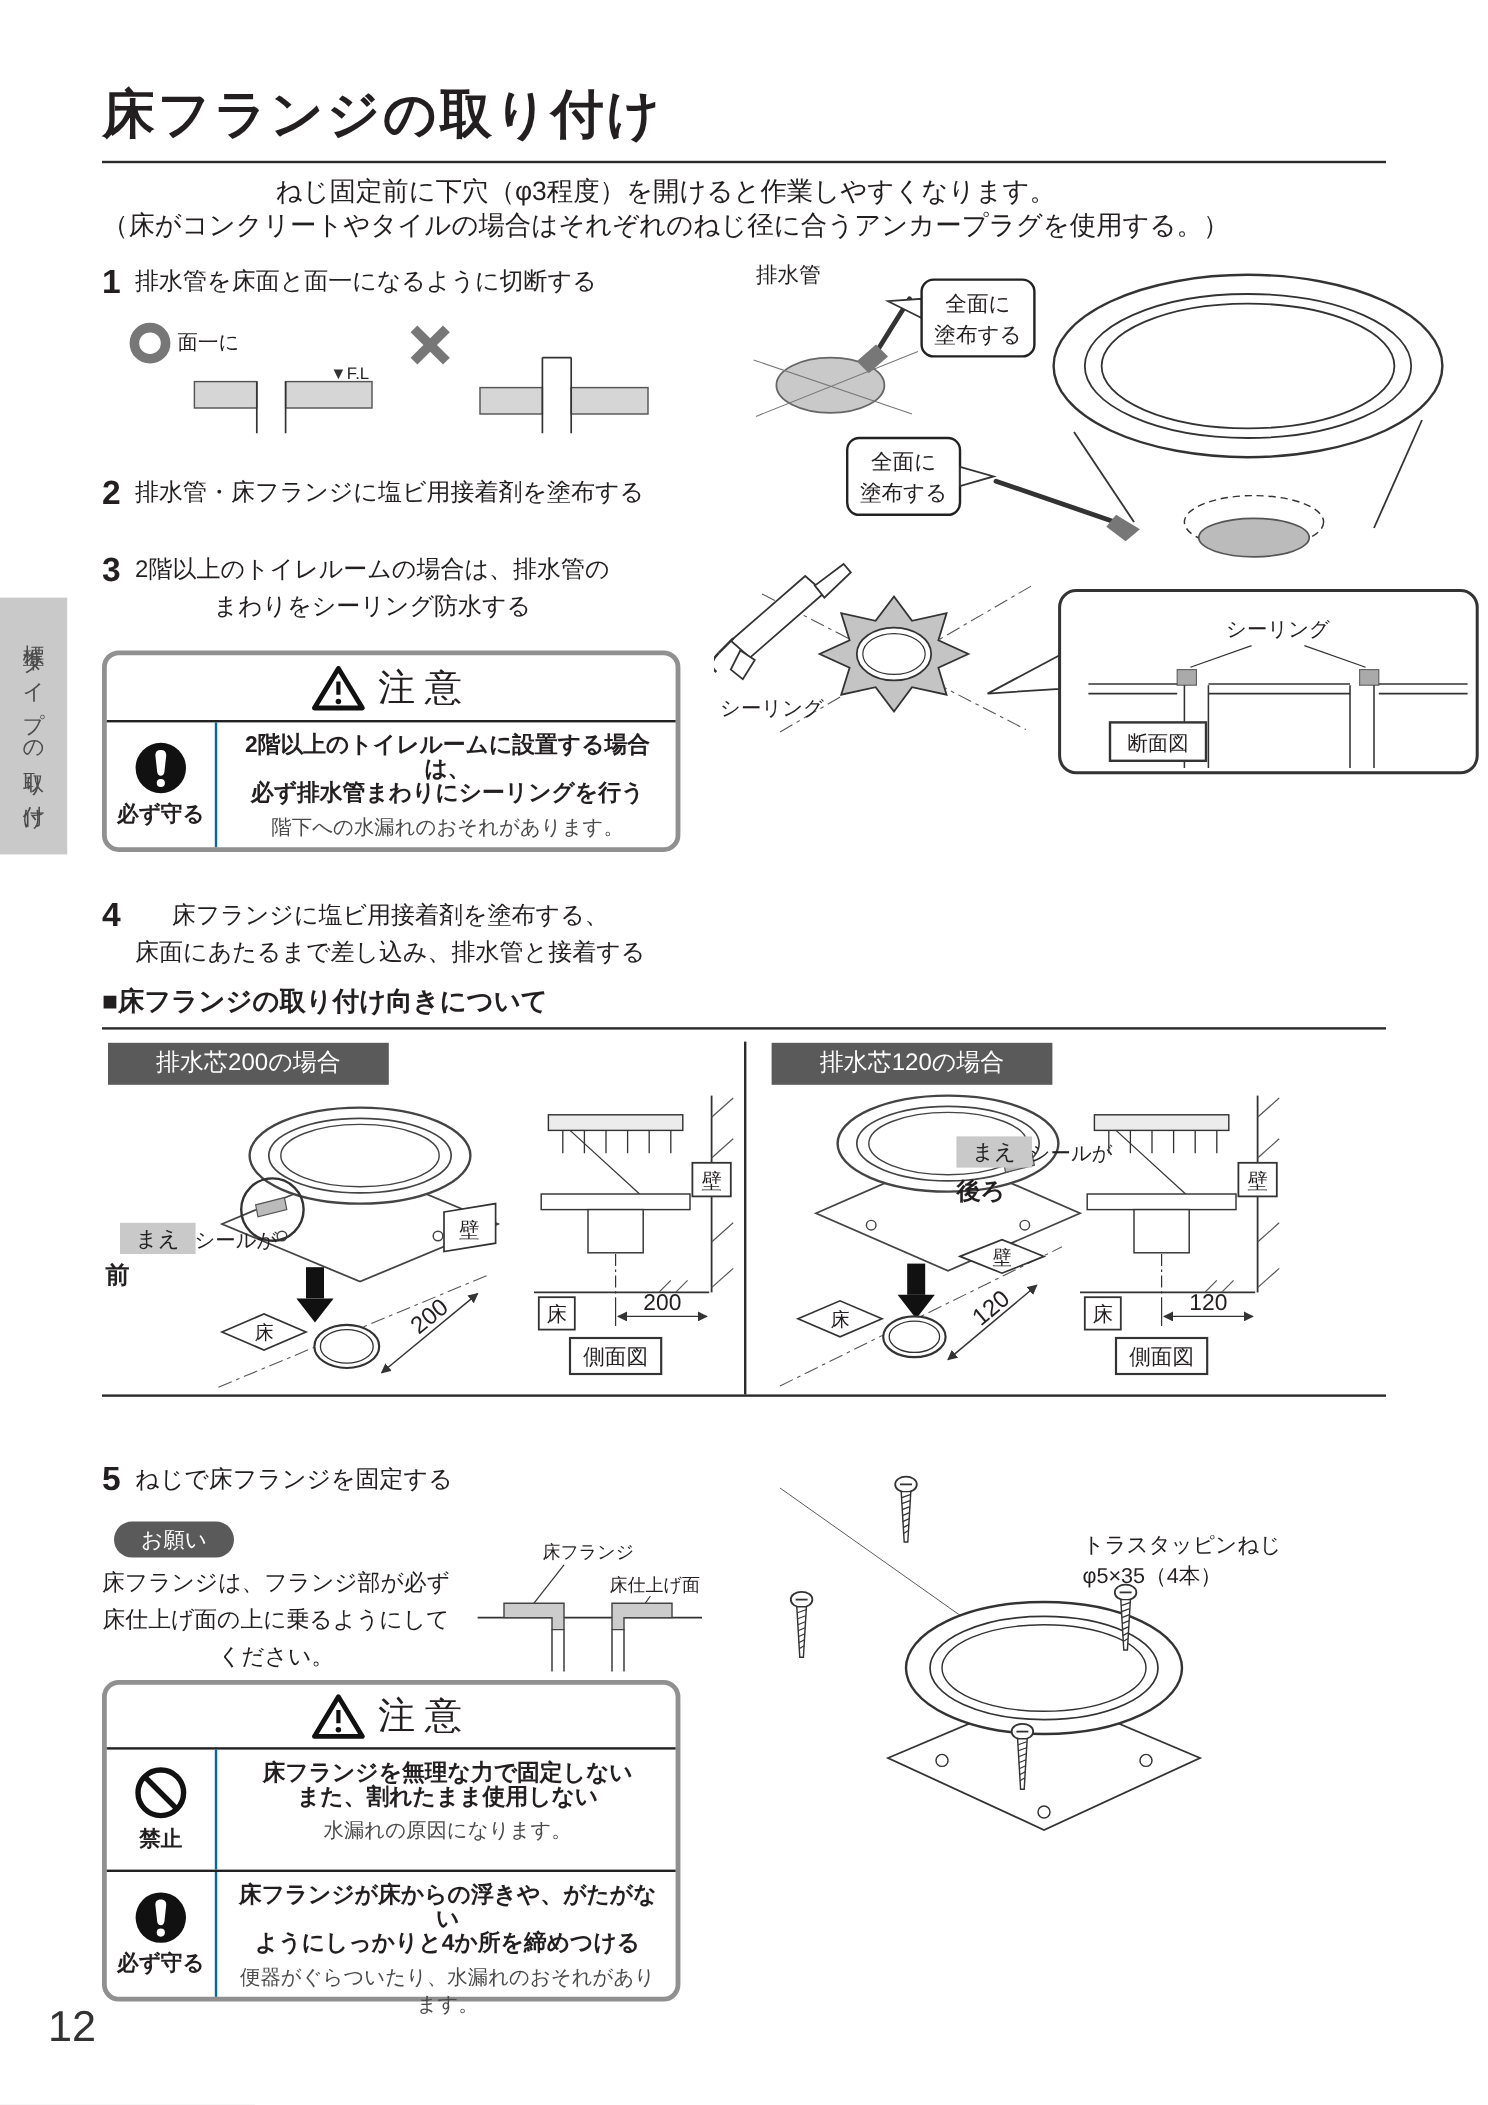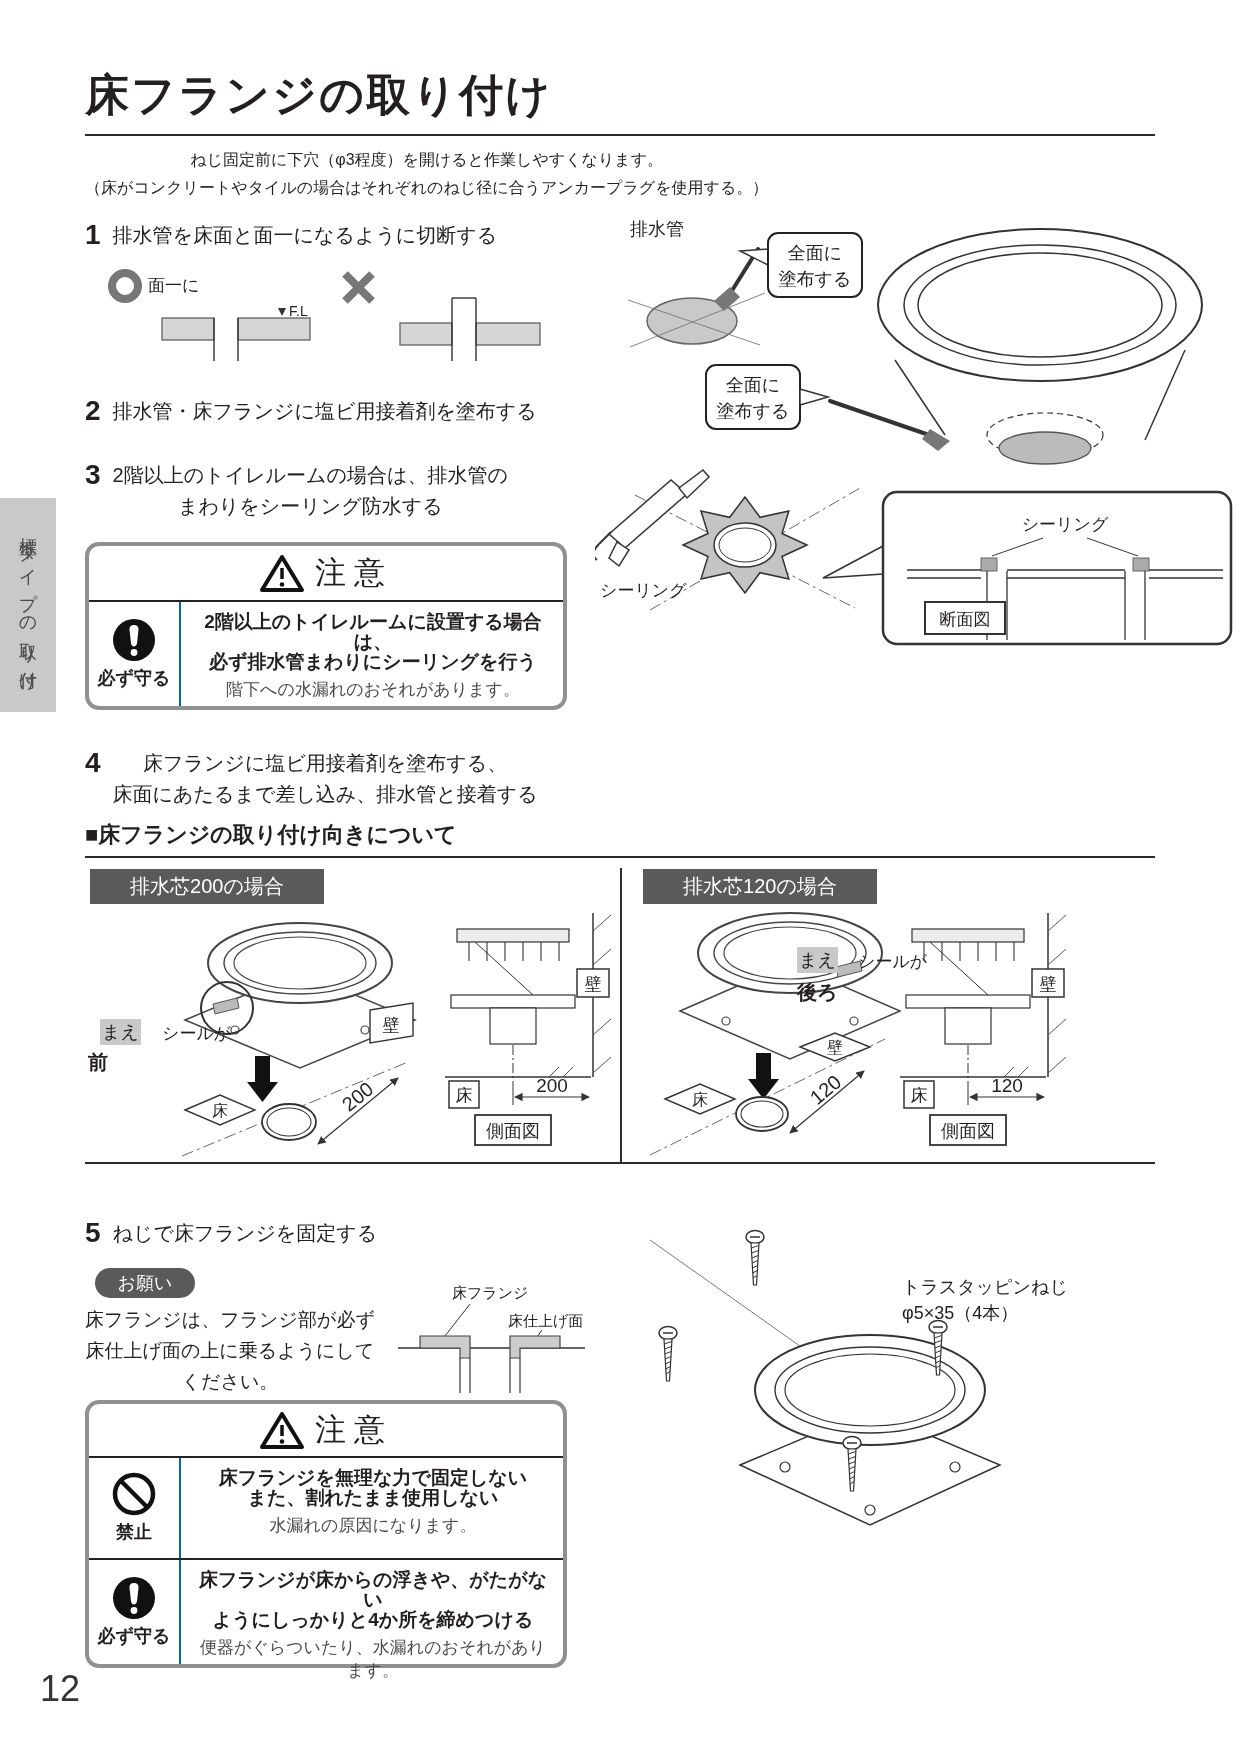--- a/index.html
+++ b/index.html
@@ -1,32 +1,32 @@
 <!DOCTYPE html>
 <html><head>
 <meta charset="utf-8">
 <style>
   html,body{margin:0;padding:0;background:#e8e8e8;}
   .page{position:relative;width:1240px;height:1754px;background:#ffffff;margin:0 auto;
         font-family:"Liberation Sans","DejaVu Sans",sans-serif;color:#231f20;overflow:hidden;text-align:center;}
   .abs{position:absolute;}
   .rule{position:absolute;background:#2b2b2b;}
   .title{position:absolute;left:85px;top:66px;font-size:44px;font-weight:bold;letter-spacing:2px;}
-  .intro{position:absolute;left:85px;top:146px;font-size:16px;line-height:28px;}
+  .intro{position:absolute;left:85px;top:146px;font-size:22px;line-height:28px;}
   .side-tab{position:absolute;left:0;top:498px;width:56px;height:214px;background:#c9c9c9;
             display:flex;align-items:center;justify-content:center;}
   .side-tab span{writing-mode:vertical-rl;font-size:18px;letter-spacing:4px;color:#4b4b4b;}
   .step{position:absolute;display:flex;gap:12px;align-items:flex-start;}
   .step-num{font-size:28px;font-weight:bold;line-height:30px;}
   .step-text{font-size:20px;line-height:31px;}
   .sec-head{position:absolute;left:85px;top:820px;font-size:22px;font-weight:bold;}
   .panel-head{position:absolute;width:234px;height:35px;background:#5a5a5a;color:#fff;
               font-size:20px;line-height:35px;box-sizing:border-box;}
   .tag-mae{position:absolute;background:#c9c9c9;color:#222;font-size:18px;line-height:26px;
-           padding:0 2px;}
+           padding:0 13px;}
   .lbl{position:absolute;font-size:17px;}
   .dir-lbl{position:absolute;font-size:20px;font-weight:bold;}
   .cbox{position:absolute;left:85px;width:482px;border:4px solid #909090;border-radius:14px;
         background:#fff;box-sizing:border-box;}
   .cbox-title{display:flex;align-items:center;justify-content:center;gap:10px;
               border-bottom:2px solid #222;}
   .cbox-title .t{font-size:31px;font-weight:normal;letter-spacing:8px;}
   .c-row{display:flex;}
   .c-row + .c-row{border-top:2px solid #222;}
   .c-icon{width:90px;border-right:2px solid #0369a1;display:flex;flex-direction:column;

